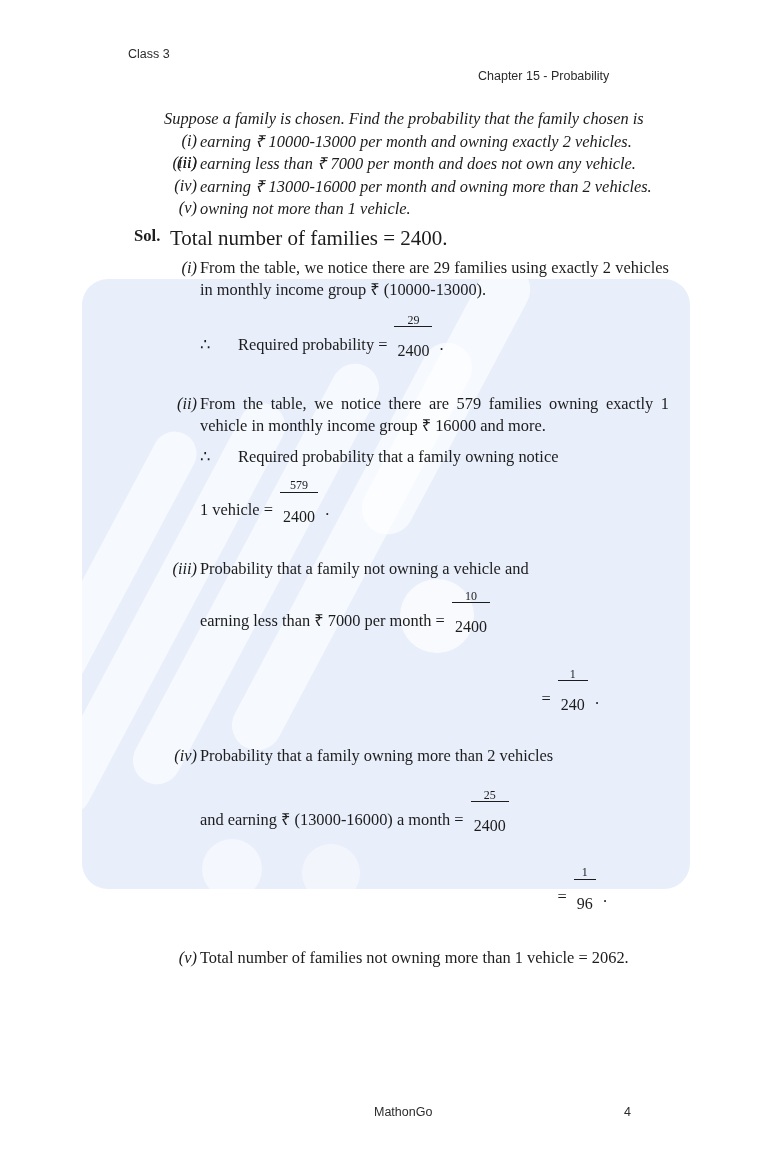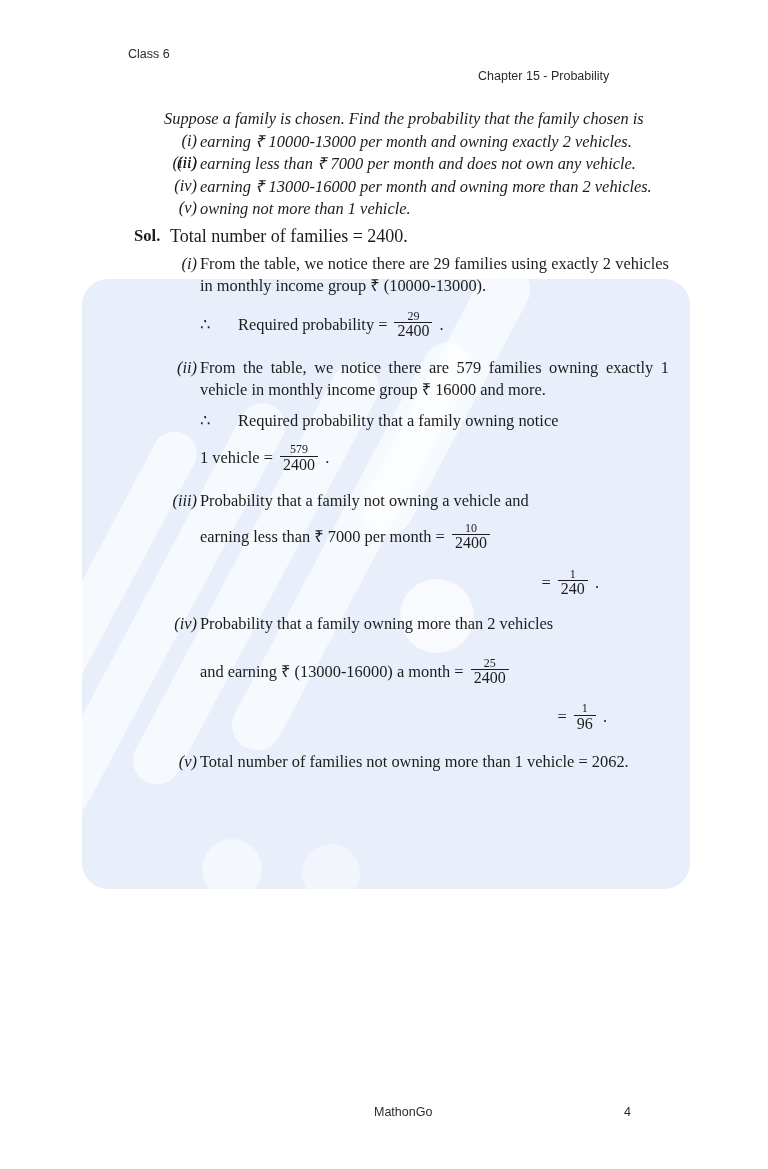--- a/index.html
+++ b/index.html
@@ -96,21 +96,21 @@
   .q .rtxt { font-style: italic; }
   .q { margin-bottom: 1px; }
 
   
   .sol-row { position: relative; width: 535px; margin-top: 7px; }
   .sol-label {
     position: absolute; left: 0; top: 0;
     width: 30px; text-align: left;
     font-weight: bold; font-size: 16.6px;
   }
-  .sol-text { margin-left: 36px; font-size: 18px; }
+  .sol-text { margin-left: 36px; font-size: 21px; }
 
   .s { margin-top: 6px; }
   .s .rtxt { line-height: 1.33; }
   .s .rn { top: 1px; }
 
   
   .thr-row { position: relative; margin-left: 66px; width: 469px; }
   .thr {
     display: inline-block;
     width: 34px;
@@ -125,21 +125,21 @@
     text-align: center;
     line-height: 1.03;
     margin: 0 3px;
     position: relative;
     top: -1px;
   }
   .frac .num { display: block; font-size: 12px; padding: 0 3px; }
   .frac .den {
     display: block;
     font-size: 16px;
-    padding: 0 3px;
+    padding: 16px 3px;
     border-top: 1.3px solid #1c1c1c;
   }
   .eqline { font-size: 16.4px; white-space: nowrap; }
   .mathline { margin-left: 66px; width: 469px; }
 
   
   #footer {
     position: absolute;
     bottom: 44px;
     left: 134px;
@@ -162,21 +162,21 @@
   <div class="wm-stripe" style="left:245px; top:40px; width:50px; height:455px;"></div>
   <div class="wm-stripe" style="left:338px; top:-30px; width:52px; height:300px;"></div>
   <div class="wm-dot" style="left:318px; top:300px; width:74px; height:74px;"></div>
   <div class="wm-dot" style="left:120px; top:560px; width:60px; height:60px; opacity:0.5;"></div>
   <div class="wm-dot" style="left:220px; top:565px; width:58px; height:58px; opacity:0.45;"></div>
 </div>
 
 <div id="page">
 
   <div id="running-head">
-    <span class="rh-left">Class 6</span>
+    <span class="rh-left">Class 3</span>
     <span class="rh-right">Chapter 15 - Probability</span>
   </div>
 
   <div id="content">
 
     <p class="q-intro">Suppose a family is chosen. Find the probability that the family chosen is</p>
 
     <div class="row q">
       <span class="rn">(i)</span>
       <div class="rtxt">earning ₹ 10000-13000 per month and owning exactly 2 vehicles.</div>

